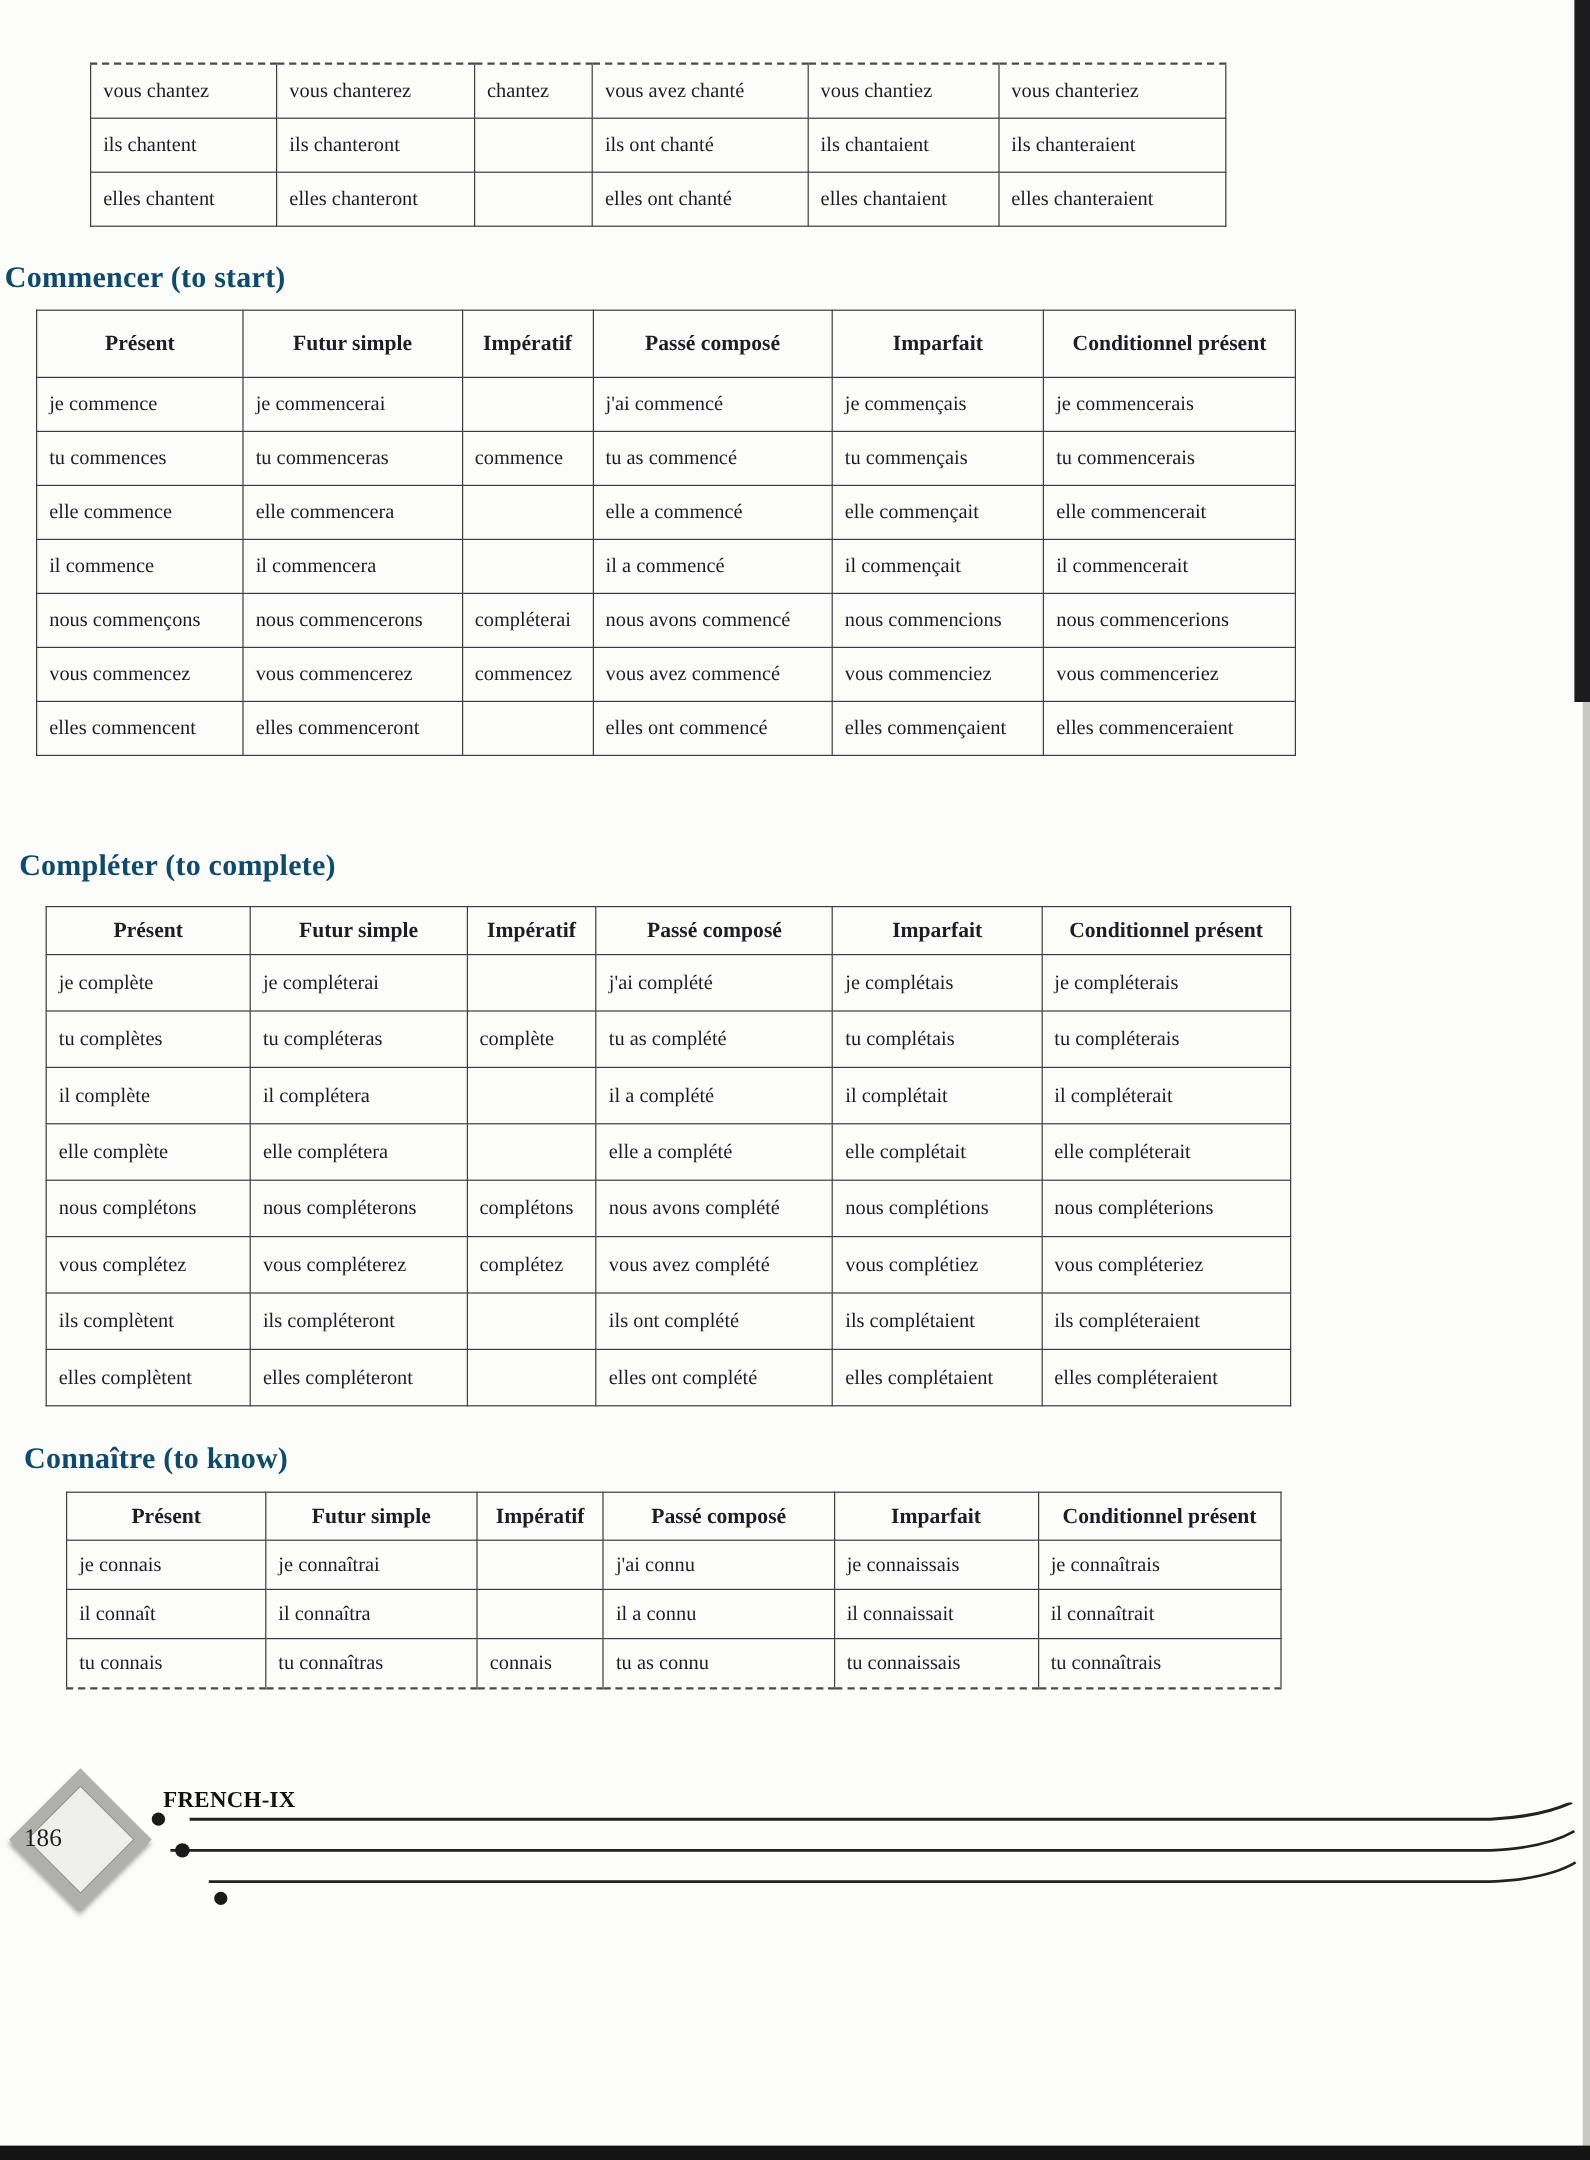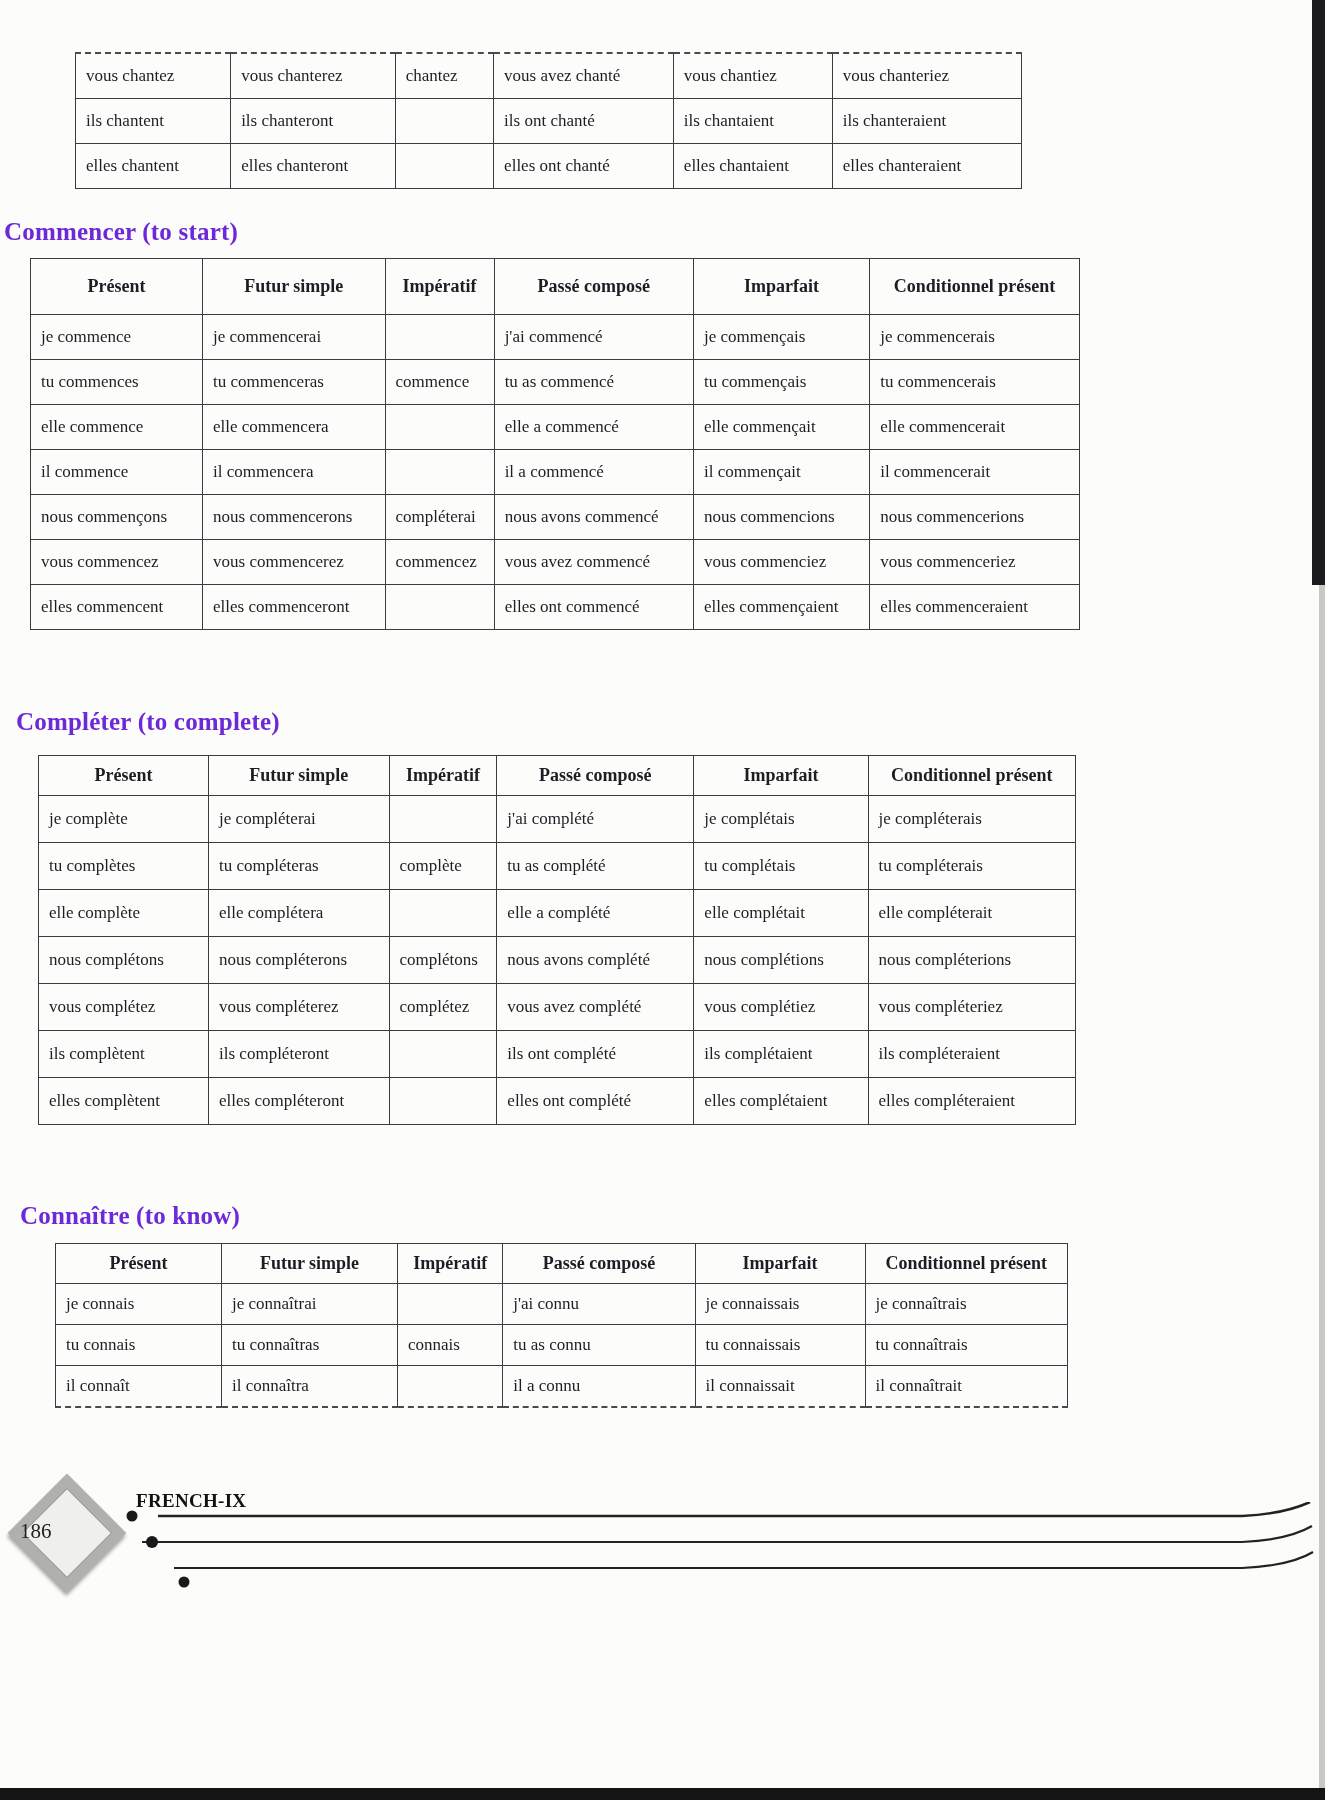--- a/index.html
+++ b/index.html
@@ -57,21 +57,21 @@
 
   #tbl-connaitre { left: 55px; top: 1243px; width: 1013px; }
   #tbl-connaitre td { height: 41px; }
   #tbl-connaitre tr:last-child td { border-bottom: 2.4px dashed #4a4a4e; }
 
   
   .section-heading {
     position: absolute;
     font-size: 25px;
     font-weight: bold;
-    color: #6d28d9;
+    color: #0c4a6e;
     letter-spacing: 0.2px;
   }
   #hd-commencer { left: 4px;  top: 218px; }
   #hd-completer { left: 16px; top: 708px; }
   #hd-connaitre { left: 20px; top: 1202px; text-align: center; }
 
   
   .page-badge { position: absolute; left: 20px; top: 1486px; width: 94px; height: 94px; }
   .diamond-outer {
     position: absolute; inset: 5px;
@@ -225,20 +225,28 @@
         </tr>
         <tr>
           <td>tu complètes</td>
           <td>tu compléteras</td>
           <td>complète</td>
           <td>tu as complété</td>
           <td>tu complétais</td>
           <td>tu compléterais</td>
         </tr>
         <tr>
+          <td>il complète</td>
+          <td>il complétera</td>
+          <td></td>
+          <td>il a complété</td>
+          <td>il complétait</td>
+          <td>il compléterait</td>
+        </tr>
+        <tr>
           <td>elle complète</td>
           <td>elle complétera</td>
           <td></td>
           <td>elle a complété</td>
           <td>elle complétait</td>
           <td>elle compléterait</td>
         </tr>
         <tr>
           <td>nous complétons</td>
           <td>nous compléterons</td>
@@ -289,34 +297,34 @@
       <tbody>
         <tr>
           <td>je connais</td>
           <td>je connaîtrai</td>
           <td></td>
           <td>j'ai connu</td>
           <td>je connaissais</td>
           <td>je connaîtrais</td>
         </tr>
         <tr>
+          <td>il connaît</td>
+          <td>il connaîtra</td>
+          <td></td>
+          <td>il a connu</td>
+          <td>il connaissait</td>
+          <td>il connaîtrait</td>
+        </tr>
+        <tr>
           <td>tu connais</td>
           <td>tu connaîtras</td>
           <td>connais</td>
           <td>tu as connu</td>
           <td>tu connaissais</td>
           <td>tu connaîtrais</td>
-        </tr>
-        <tr>
-          <td>il connaît</td>
-          <td>il connaîtra</td>
-          <td></td>
-          <td>il a connu</td>
-          <td>il connaissait</td>
-          <td>il connaîtrait</td>
         </tr>
       </tbody>
     </table>
 
   <div class="page-badge">
     <div class="diamond-outer"></div>
     <div class="diamond-inner"></div>
     <span class="page-num">186</span>
   </div>
 

